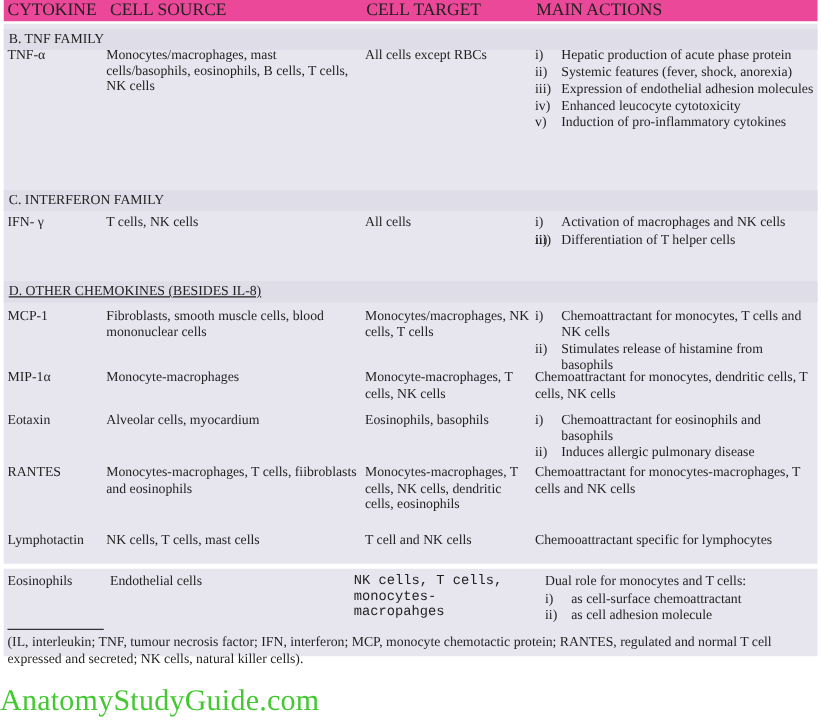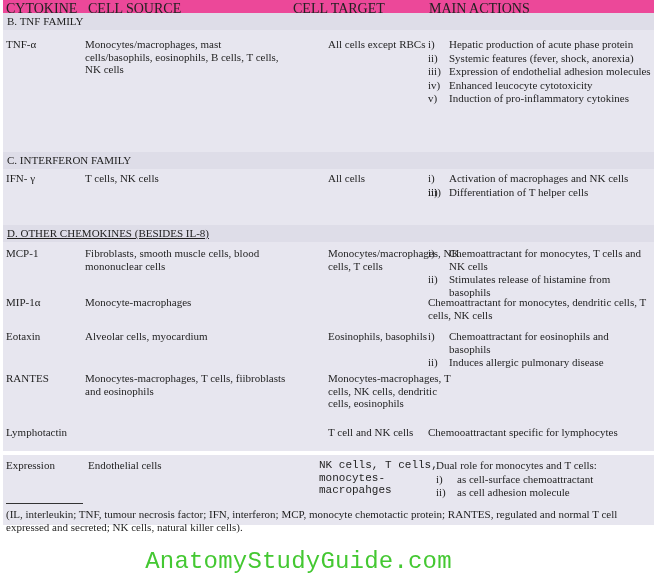--- a/index.html
+++ b/index.html
@@ -19,52 +19,52 @@
     }
     .sec {
       position: absolute; left: 0; width: 651px; height: 17px;
       background: #dedde8; font-size: 11px; line-height: 17px; padding-left: 4px;
       box-sizing: border-box; color: #222;
     }
     .row { position: absolute; left: 0; width: 651px; font-size: 11px; line-height: 12.5px; }
     .cell { position: absolute; top: 0; }
     .c0 { left: 3px; width: 78px; }
     .c1 { left: 82px; width: 206px; }
-    .c2 { left: 289px; width: 132px; margin-left: 36px; }
+    .c2 { left: 289px; width: 132px; }
     .c3 { left: 425px; width: 224px; }
     .list { margin: 0; padding: 0; list-style: none; }
     .list li { position: relative; padding-left: 21px; }
     .list li .num { position: absolute; left: 0; top: 0; }
     .list li + li { margin-top: 1px; }
     .rule { position: absolute; left: 3px; width: 77px; height: 1px; background: #333; }
     .foot {
       position: absolute; left: 3px; width: 640px; font-size: 11px; line-height: 13px;
     }
     .watermark {
-      position: absolute; left: 0; width: 597px; text-align: center; top: 548px;
-      font-family: Liberation Mono, monospace;
+      position: absolute; left: 0; width: 597px; top: 548px;
+      font-family: Liberation Serif, serif;
       font-size: 24px; color: #44c832; font-weight: normal; letter-spacing: 0.2px;
     }
   </style>
 </head>
 <body>
 
 <div class="page">
 
   <div class="hdr">
     <span style="left:3px">CYTOKINE</span>
     <span style="left:85px">CELL SOURCE</span>
     <span style="left:290px">CELL TARGET</span>
     <span style="left:426px">MAIN ACTIONS</span>
   </div>
 
   <div class="band" style="top:19px; height:432px;"></div>
   <div class="band" style="top:455px; height:70px;"></div>
 
-  <div class="sec" style="top:13px;">B. TNF FAMILY</div>
+  <div class="sec" style="top:23px;">B. TNF FAMILY</div>
   <div class="row" style="top:38px; height:112px;">
     <div class="cell c0">TNF-α</div>
     <div class="cell c1">Monocytes/macrophages, mast cells/basophils, eosinophils, B cells, T cells, NK cells</div>
     <div class="cell c2">All cells except RBCs</div>
     <div class="cell c3">
       <ul class="list">
         <li><span class="num">i)</span><span>Hepatic production of acute phase protein</span></li>
         <li><span class="num">ii)</span><span>Systemic features (fever, shock, anorexia)</span></li>
         <li><span class="num">iii)</span><span>Expression of endothelial adhesion molecules</span></li>
         <li><span class="num">iv)</span><span>Enhanced leucocyte cytotoxicity</span></li>
@@ -97,49 +97,52 @@
       <ul class="list">
         <li><span class="num">i)</span><span>Chemoattractant for monocytes, T cells and NK cells</span></li>
         <li><span class="num">ii)</span><span>Stimulates release of histamine from basophils</span></li>
       </ul>
     </div>
   </div>
 
   <div class="row" style="top:296px; height:30px;">
     <div class="cell c0">MIP-1α</div>
     <div class="cell c1">Monocyte-macrophages</div>
+    <div class="cell c2">Monocyte-macrophages, T cells, NK cells</div>
     <div class="cell c3">Chemoattractant for monocytes, dendritic cells, T cells, NK cells</div>
   </div>
 
   <div class="row" style="top:330px; height:40px;">
     <div class="cell c0">Eotaxin</div>
     <div class="cell c1">Alveolar cells, myocardium</div>
     <div class="cell c2">Eosinophils, basophils</div>
     <div class="cell c3">
       <ul class="list">
         <li><span class="num">i)</span><span>Chemoattractant for eosinophils and basophils</span></li>
         <li><span class="num">ii)</span><span>Induces allergic pulmonary disease</span></li>
       </ul>
     </div>
   </div>
 
   <div class="row" style="top:372px; height:50px;">
     <div class="cell c0">RANTES</div>
     <div class="cell c1">Monocytes-macrophages, T cells, fiibroblasts and eosinophils</div>
     <div class="cell c2">Monocytes-macrophages, T cells, NK cells, dendritic cells, eosinophils</div>
+    <div class="cell c3">Chemoattractant for monocytes-macrophages, T cells and NK cells</div>
   </div>
 
   <div class="row" style="top:426px; height:20px;padding-left:44px;">
     <div class="cell c0">Lymphotactin</div>
+    <div class="cell c1">NK cells, T cells, mast cells</div>
     <div class="cell c2">T cell and NK cells</div>
     <div class="cell c3">Chemooattractant specific for lymphocytes</div>
   </div>
 
   <div class="row" style="top:459px; height:40px;">
-    <div class="cell c0">Expression</div>
+    <div class="cell c0">Eosinophils</div>
     <div class="cell c1" style="left:85px;">Endothelial cells</div>
     <div class="cell c2" style="left:280px;font-family:Liberation Mono, monospace;">NK cells, T cells, monocytes-macropahges</div>
     <div class="cell c3" style="left:433px;">
       <div>Dual role for monocytes and T cells:</div>
       <ul class="list" style="margin-top:1px;">
         <li><span class="num">i)</span><span>as cell-surface chemoattractant</span></li>
         <li><span class="num">ii)</span><span>as cell adhesion molecule</span></li>
       </ul>
     </div>
   </div>

